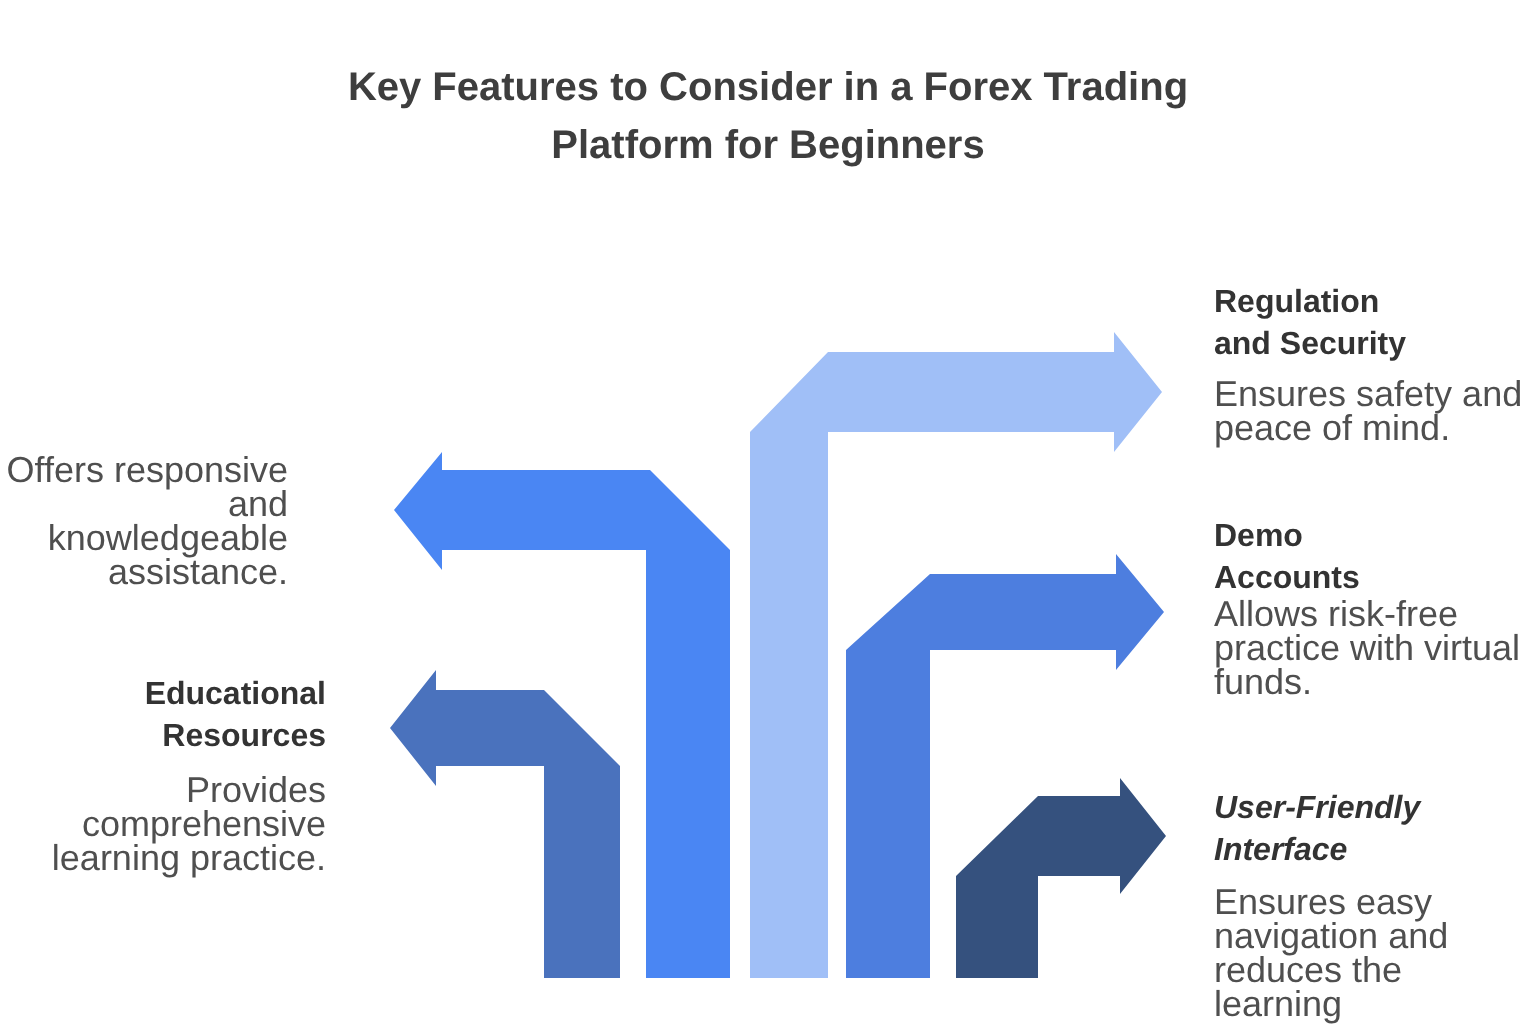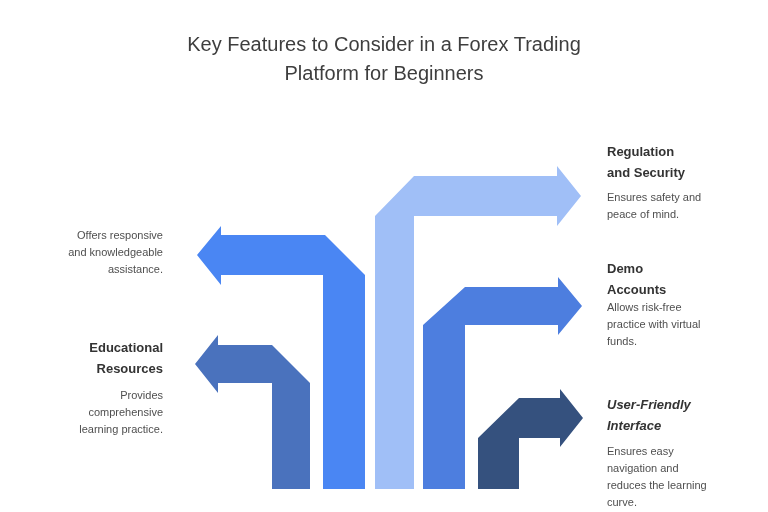--- a/index.html
+++ b/index.html
@@ -12,52 +12,52 @@
     font-family: "Liberation Sans", sans-serif;
   }
   .title {
     position: absolute;
     top: 30px;
     left: 0;
     width: 768px;
     text-align: center;
     font-size: 20px;
     line-height: 29px;
-    font-weight: 400;
+    font-weight: 700;
     color: #3e3e3e;
     white-space: pre-line;
   }
   .arrows {
     position: absolute;
     left: 0;
     top: 0;
     width: 768px;
     height: 512px;
   }
   .feature-heading {
     position: absolute;
-    font-size: 13px;
+    font-size: 16px;
     line-height: 21px;
     font-weight: 700;
     color: #333333;
     white-space: pre-line;
   }
   .feature-desc {
     position: absolute;
-    font-size: 11px;
+    font-size: 18px;
     line-height: 17px;
     color: #4f4f4f;
     white-space: pre-line;
   }
   .align-right { text-align: right; }
   .align-left  { text-align: left; }
 
   
   .pos-customer-heading      { right: 605px; top: 177px; }
-  .pos-customer-desc         { right: 605px; top: 227px; }
+  .pos-customer-desc         { right: 624px; top: 227px; }
   .pos-educational-heading   { right: 605px; top: 337px; }
   .pos-educational-desc      { right: 605px; top: 387px; }
   
   .pos-regulation-heading    { left: 607px; top: 141px; }
   .pos-regulation-desc       { left: 607px; top: 189px; }
   .pos-demo-heading          { left: 607px; top: 258px; }
   .pos-demo-desc             { left: 607px; top: 299px; }
   .pos-user-heading          { left: 607px; top: 394px; font-style: italic; }
   .pos-user-desc             { left: 607px; top: 443px; }
 </style>

